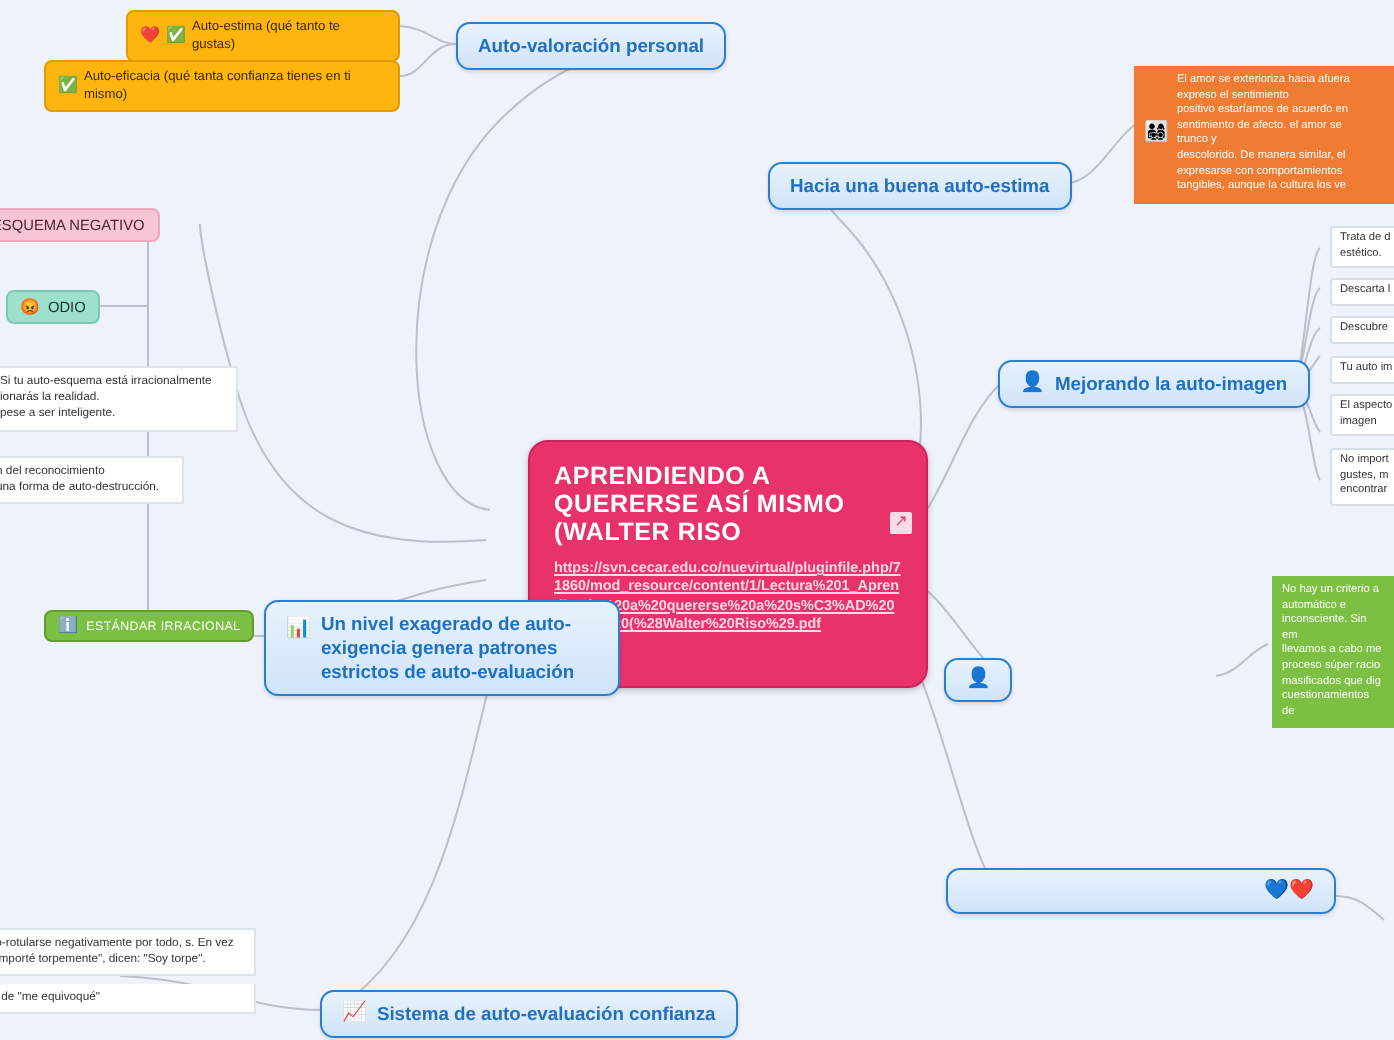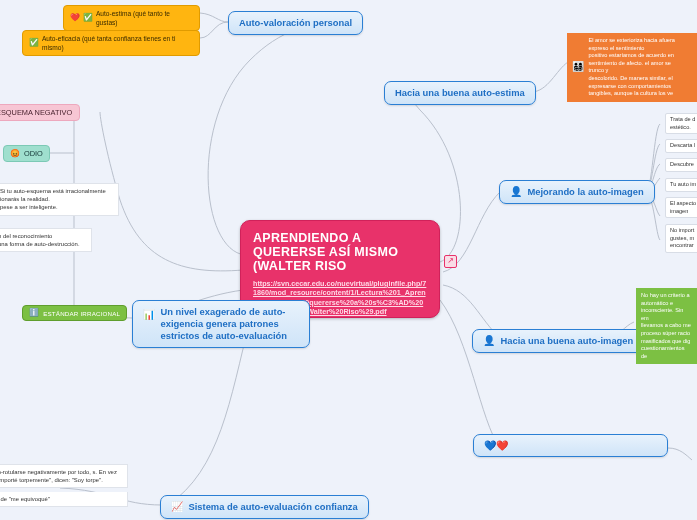--- a/index.html
+++ b/index.html
@@ -12,22 +12,23 @@
   }
   #canvas{position:absolute;left:0;top:0;width:697px;height:520px;}
   svg.links{position:absolute;left:0;top:0;width:697px;height:520px;pointer-events:none;}
   .node{position:absolute;box-sizing:border-box;}
 
   
   .central{
     background:#e8326a;
     border:1px solid #d0215a;
     border-radius:10px;
-    padding:10px 12px 0 12px;
+    padding:10px 12px 26px 12px;
     box-shadow:0 1px 3px rgba(0,0,0,.25);
+    margin-left:24px;
   }
   .central .title{
     color:#ffffff;font-weight:bold;font-size:12.5px;line-height:14px;
     letter-spacing:.3px;
   }
   .central .url{
     margin-top:6px;color:#ffd9e6;font-size:7.2px;line-height:9.4px;
     text-decoration:underline;word-break:break-all;font-weight:bold;
   }
   .ext-badge{
@@ -38,20 +39,21 @@
 
   
   .blue{
     background:linear-gradient(#e8f2fc,#cfe4f8);
     border:1.6px solid #2a7fd4;
     border-radius:7px;
     padding:5px 10px;
     color:#1f6fc4;font-weight:bold;font-size:9.4px;line-height:12px;
     display:flex;align-items:center;gap:5px;
     box-shadow:0 1px 2px rgba(0,0,0,.13);
+    justify-content:flex-end;
   }
   .blue .lbl{color:#1f6fc4;}
 
   
   .orange{
     background:#ffb510;
     border:1px solid #e09b00;
     border-radius:4px;
     padding:3px 6px;
     color:#3a2b00;font-size:6.6px;line-height:9px;
@@ -219,21 +221,20 @@
   <div class="node chip" style="left:665px;top:158px;width:40px;">Descubre</div>
   <div class="node chip" style="left:665px;top:178px;width:40px;">Tu auto im</div>
   <div class="node chip" style="left:665px;top:197px;width:40px;white-space:pre-line;">El aspecto
 imagen</div>
   <div class="node chip" style="left:665px;top:224px;width:40px;white-space:pre-line;">No import
 gustes, m
 encontrar</div>
 
   <div class="node blue" style="left:472px;top:329px;">
     <span class="emoji-lg">👤</span>
-    <span class="lbl">Hacia una buena auto-imagen</span>
   </div>
 
   <div class="node note-green" style="left:636px;top:288px;width:61px;white-space:pre-line;">No hay un criterio a
 automático e
 inconsciente. Sin em
 llevamos a cabo me
 proceso súper racio
 masificados que dig
 cuestionamientos de</div>
 

